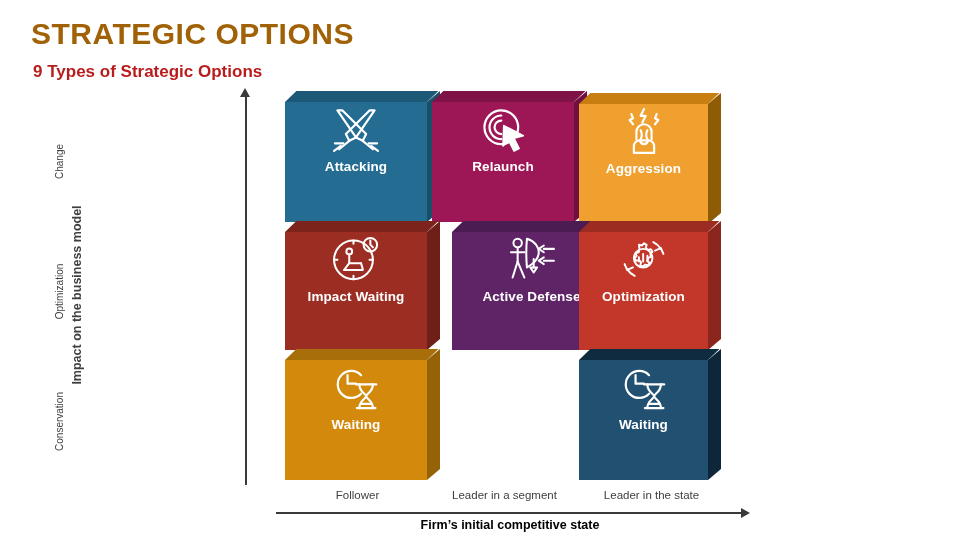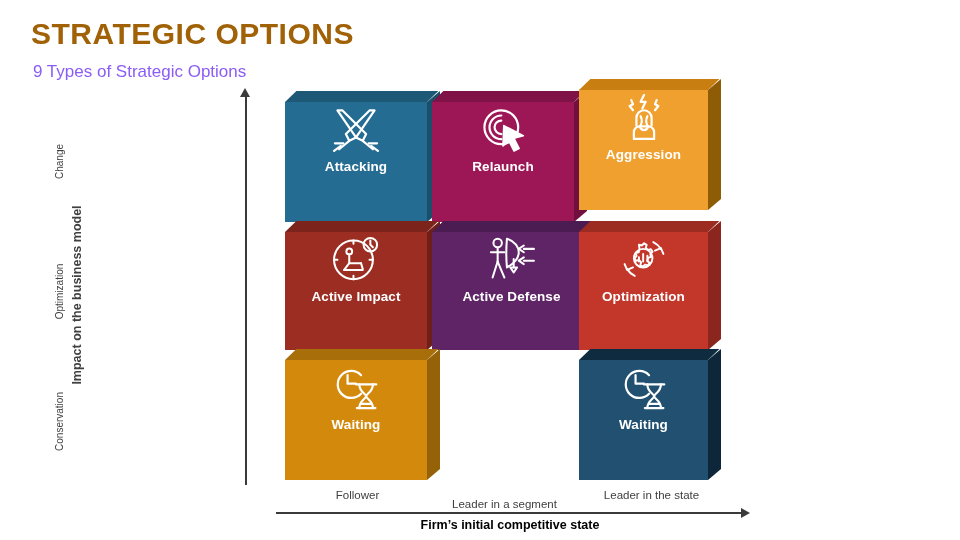--- a/index.html
+++ b/index.html
@@ -24,22 +24,22 @@
     font-weight: bold;
     letter-spacing: 0.5px;
     color: #a16207;
     line-height: 1.1;
   }
   #page-subtitle {
     position: absolute;
     left: 33px;
     top: 62px;
     font-size: 17px;
-    font-weight: normal;
-    color: #8b5cf6;
+    font-weight: bold;
+    color: #b91c1c;
     line-height: 1.2;
   }
 
   
   #matrix-area {
     position: absolute;
     left: 0;
     top: 0;
     width: 960px;
     height: 540px;
@@ -195,21 +195,21 @@
   <div id="x-axis-arrow"></div>
 
   <div id="y-axis-title">Impact on the business model</div>
   <div id="x-axis-title">Firm’s initial competitive state</div>
 
   <div class="y-tick-label" style="top:416px;">Conservation</div>
   <div class="y-tick-label" style="top:286px;">Optimization</div>
   <div class="y-tick-label" style="top:156px;">Change</div>
 
   <div class="x-tick-label" style="left:285px;width:145px;">Follower</div>
-  <div class="x-tick-label" style="left:432px;width:145px;margin-top:9px;">Leader in a segment</div>
+  <div class="x-tick-label" style="left:432px;width:145px;">Leader in a segment</div>
   <div class="x-tick-label" style="left:579px;width:145px;">Leader in the state</div>
 
   <div class="cell" style="left:285px;top:102px;width:142px;height:120px;">
     <div class="cell-top" style="background: rgb(29, 88, 118);"></div>
     <div class="cell-side" style="background: rgb(26, 79, 107);"></div>
     <div class="cell-face" style="background: rgb(37, 108, 146);">
       <span class="cell-icon">
         <svg viewBox="0 0 64 64" fill="none" stroke="#ffffff" stroke-width="2.6" stroke-linecap="round" stroke-linejoin="round">
           <path d="M10 10 L16 10 L44 38 L40 46 L32 42 Z"></path>
           <path d="M54 10 L48 10 L20 38 L24 46 L32 42 Z"></path>
@@ -234,21 +234,21 @@
           <circle cx="30" cy="30" r="20"></circle>
           <path d="M30 16 a14 14 0 1 0 0 28"></path>
           <path d="M30 22 a8 8 0 1 0 0 16"></path>
           <path d="M33 28 L56 40 L45 43 L51 55 L45 58 L39 46 L32 52 Z" fill="#ffffff" stroke="#ffffff" stroke-width="2"></path>
         </svg>
       </span>
       <span class="cell-label">Relaunch</span>
     </div>
   </div>
 
-  <div class="cell" style="left:579px;top:90px;width:129px;height:120px;">
+  <div class="cell" style="left:579px;top:104px;width:129px;height:120px;">
     <div class="cell-top" style="background: rgb(201, 126, 18);"></div>
     <div class="cell-side" style="background: rgb(143, 92, 6);"></div>
     <div class="cell-face" style="background: rgb(239, 160, 47);">
       <span class="cell-icon">
         <svg viewBox="0 0 64 64" fill="none" stroke="#ffffff" stroke-width="2.6" stroke-linecap="round" stroke-linejoin="round">
           <path d="M32 6 L28 14 L34 14 L30 22"></path>
           <path d="M17 12 L19 17 L15 19 L19 24"></path>
           <path d="M47 12 L45 17 L49 19 L45 24"></path>
           <path d="M23 42 V33 a9 9 0 0 1 18 0 v9"></path>
           <path d="M28 31 c2 4 2 7 0 11"></path>
@@ -271,25 +271,25 @@
           <path d="M29 10 v4 M29 52 v4 M6 33 h4 M48 33 h4"></path>
           <circle cx="49" cy="15" r="8"></circle>
           <path d="M49 10 v5 l3 3"></path>
           <circle cx="24" cy="23" r="3.4"></circle>
           <path d="M24 27 v10 h14"></path>
           <path d="M24 37 l-6 8 h6"></path>
           <path d="M38 37 l2 7"></path>
           <path d="M18 45 h22"></path>
         </svg>
       </span>
-      <span class="cell-label">Active Impact</span>
-    </div>
-  </div>
-
-  <div class="cell" style="left:432px;top:232px;width:159px;height:118px;">
+      <span class="cell-label">Impact Waiting</span>
+    </div>
+  </div>
+
+  <div class="cell" style="left:452px;top:232px;width:159px;height:118px;">
     <div class="cell-top" style="background: rgb(75, 28, 82);"></div>
     <div class="cell-side" style="background: rgb(67, 25, 73);"></div>
     <div class="cell-face" style="background: rgb(94, 36, 102);">
       <span class="cell-icon">
         <svg viewBox="0 0 64 64" fill="none" stroke="#ffffff" stroke-width="2.4" stroke-linecap="round" stroke-linejoin="round">
           <circle cx="15" cy="13" r="5"></circle>
           <path d="M15 19 v16"></path>
           <path d="M7 24 h16"></path>
           <path d="M15 35 L9 54"></path>
           <path d="M15 35 L23 54"></path>

